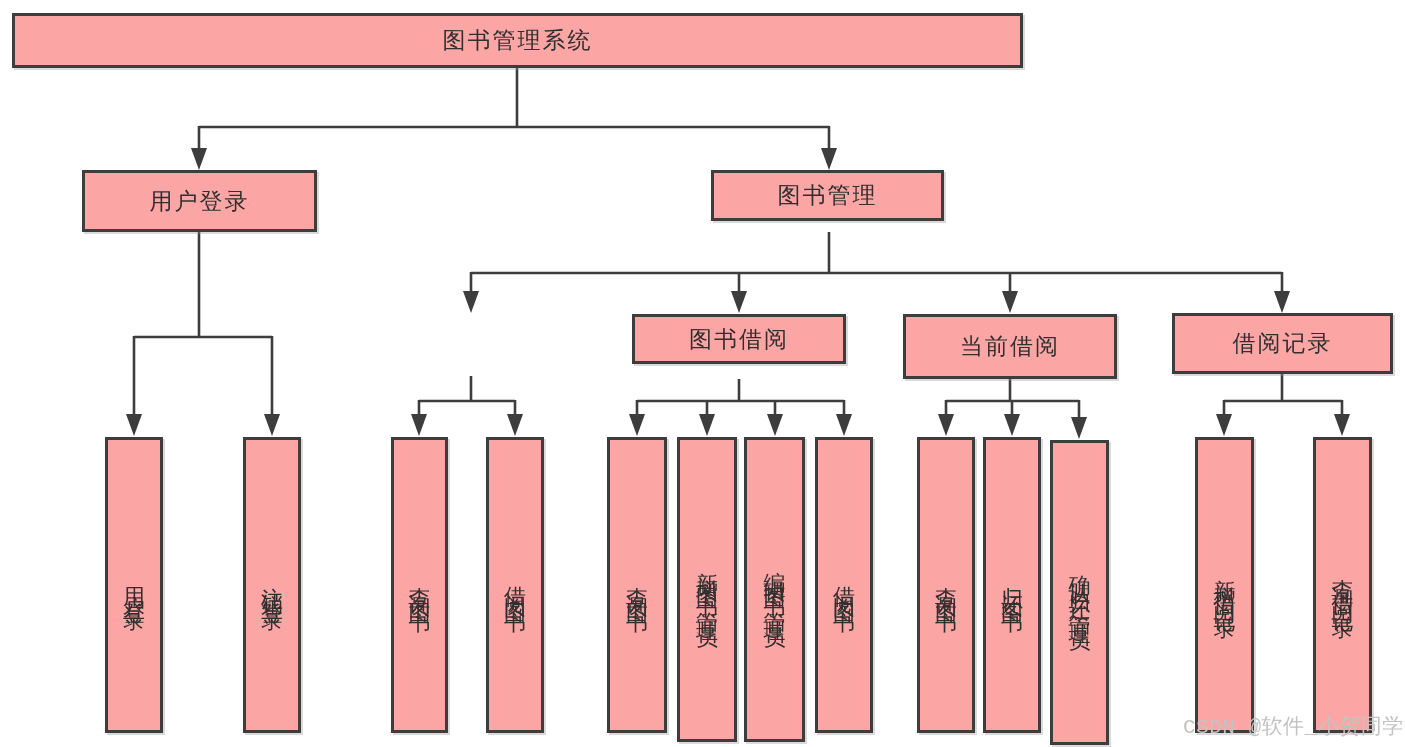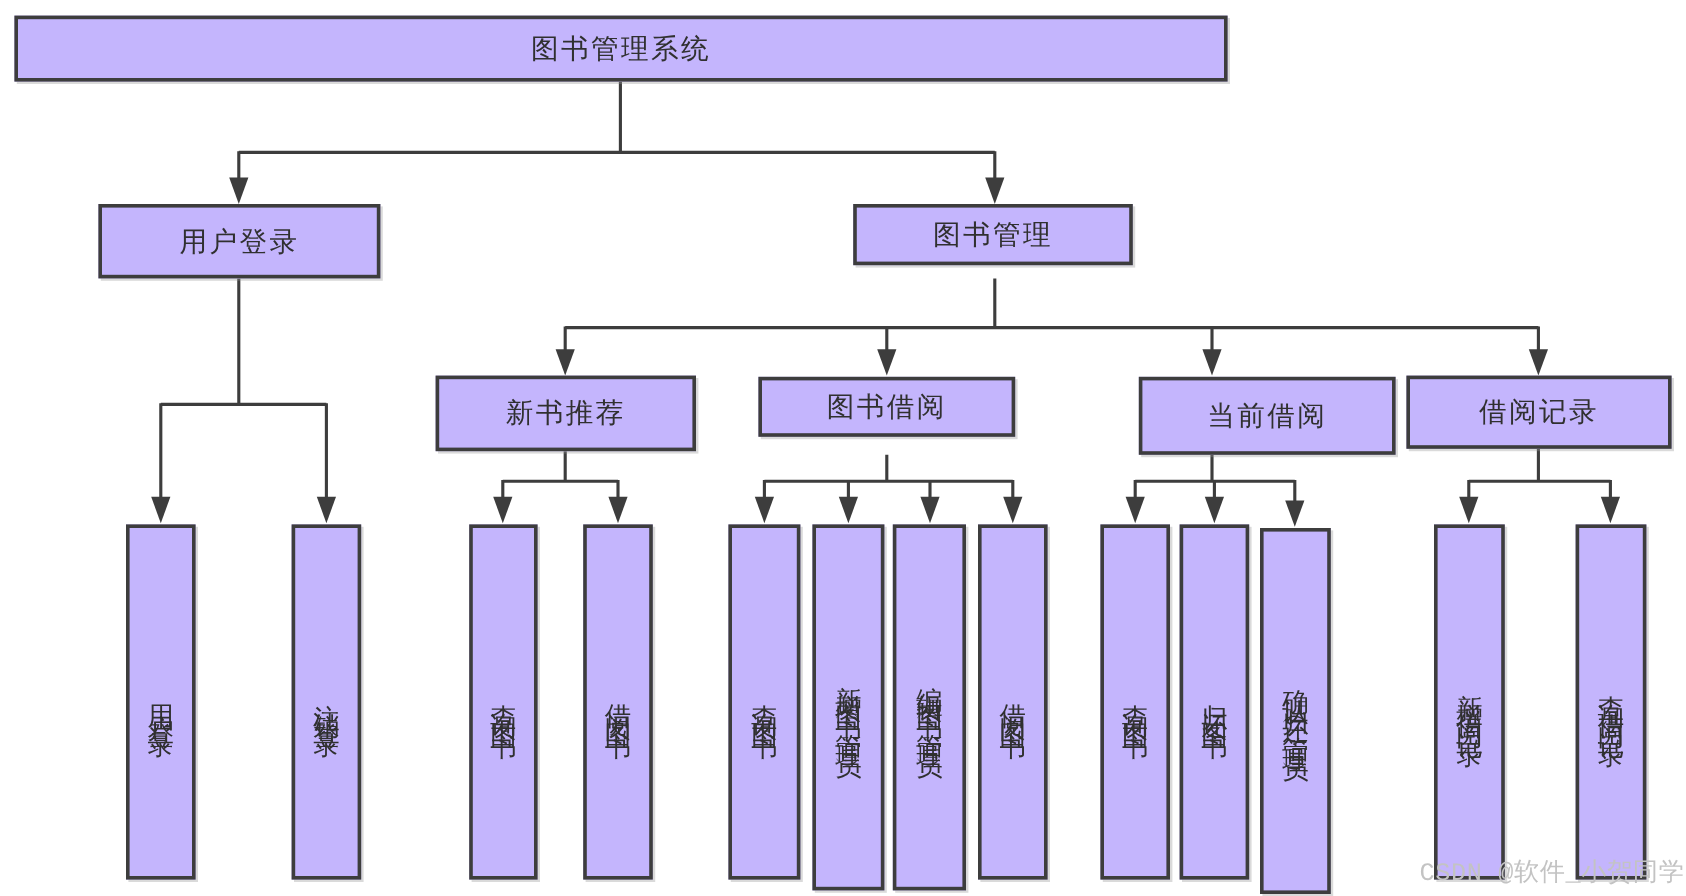--- a/index.html
+++ b/index.html
@@ -12,21 +12,21 @@
     overflow: hidden;
   }
   .connectors {
     position: absolute;
     left: 0; top: 0;
     width: 1405px; height: 747px;
   }
   .box {
     position: absolute;
     box-sizing: border-box;
-    background: #c4b5fd;
+    background: #fca5a5;
     border: 3px solid #3d3d3d;
     box-shadow: 2px 2px 0 rgba(150,150,150,0.35);
     display: flex;
     align-items: center;
     justify-content: center;
     color: #303030;
   }
   .box.h {
     font-size: 23px;
     letter-spacing: 2px;
@@ -98,23 +98,22 @@
       <polygon points="1216,414 1232,414 1224,436"></polygon>
       <polygon points="1334,414 1350,414 1342,436"></polygon>
     </g>
   </svg>
 
   <div class="box h" style="left:12px; top:13px; width:1011px; height:55px">图书管理系统</div>
 
   <div class="box h" style="left:82px; top:170px; width:235px; height:62px">用户登录</div>
   <div class="box h" style="left:711px; top:170px; width:233px; height:51px">图书管理</div>
 
-  <div class="box h" style="left:363px; top:313px; width:217px; height:63px">新书推荐</div>
   <div class="box h" style="left:632px; top:314px; width:214px; height:50px">图书借阅</div>
-  <div class="box h" style="left:949px; top:314px; width:214px; height:65px">当前借阅</div>
+  <div class="box h" style="left:903px; top:314px; width:214px; height:65px">当前借阅</div>
   <div class="box h" style="left:1172px; top:313px; width:221px; height:61px">借阅记录</div>
 
   <div class="box v" style="left:105px; top:437px; width:58px; height:296px">
     <span class="vtext">用户登录</span>
   </div>
   <div class="box v" style="left:243px; top:437px; width:58px; height:296px">
     <span class="vtext">注销登录</span>
   </div>
 
   <div class="box v" style="left:391px; top:437px; width:57px; height:296px">

